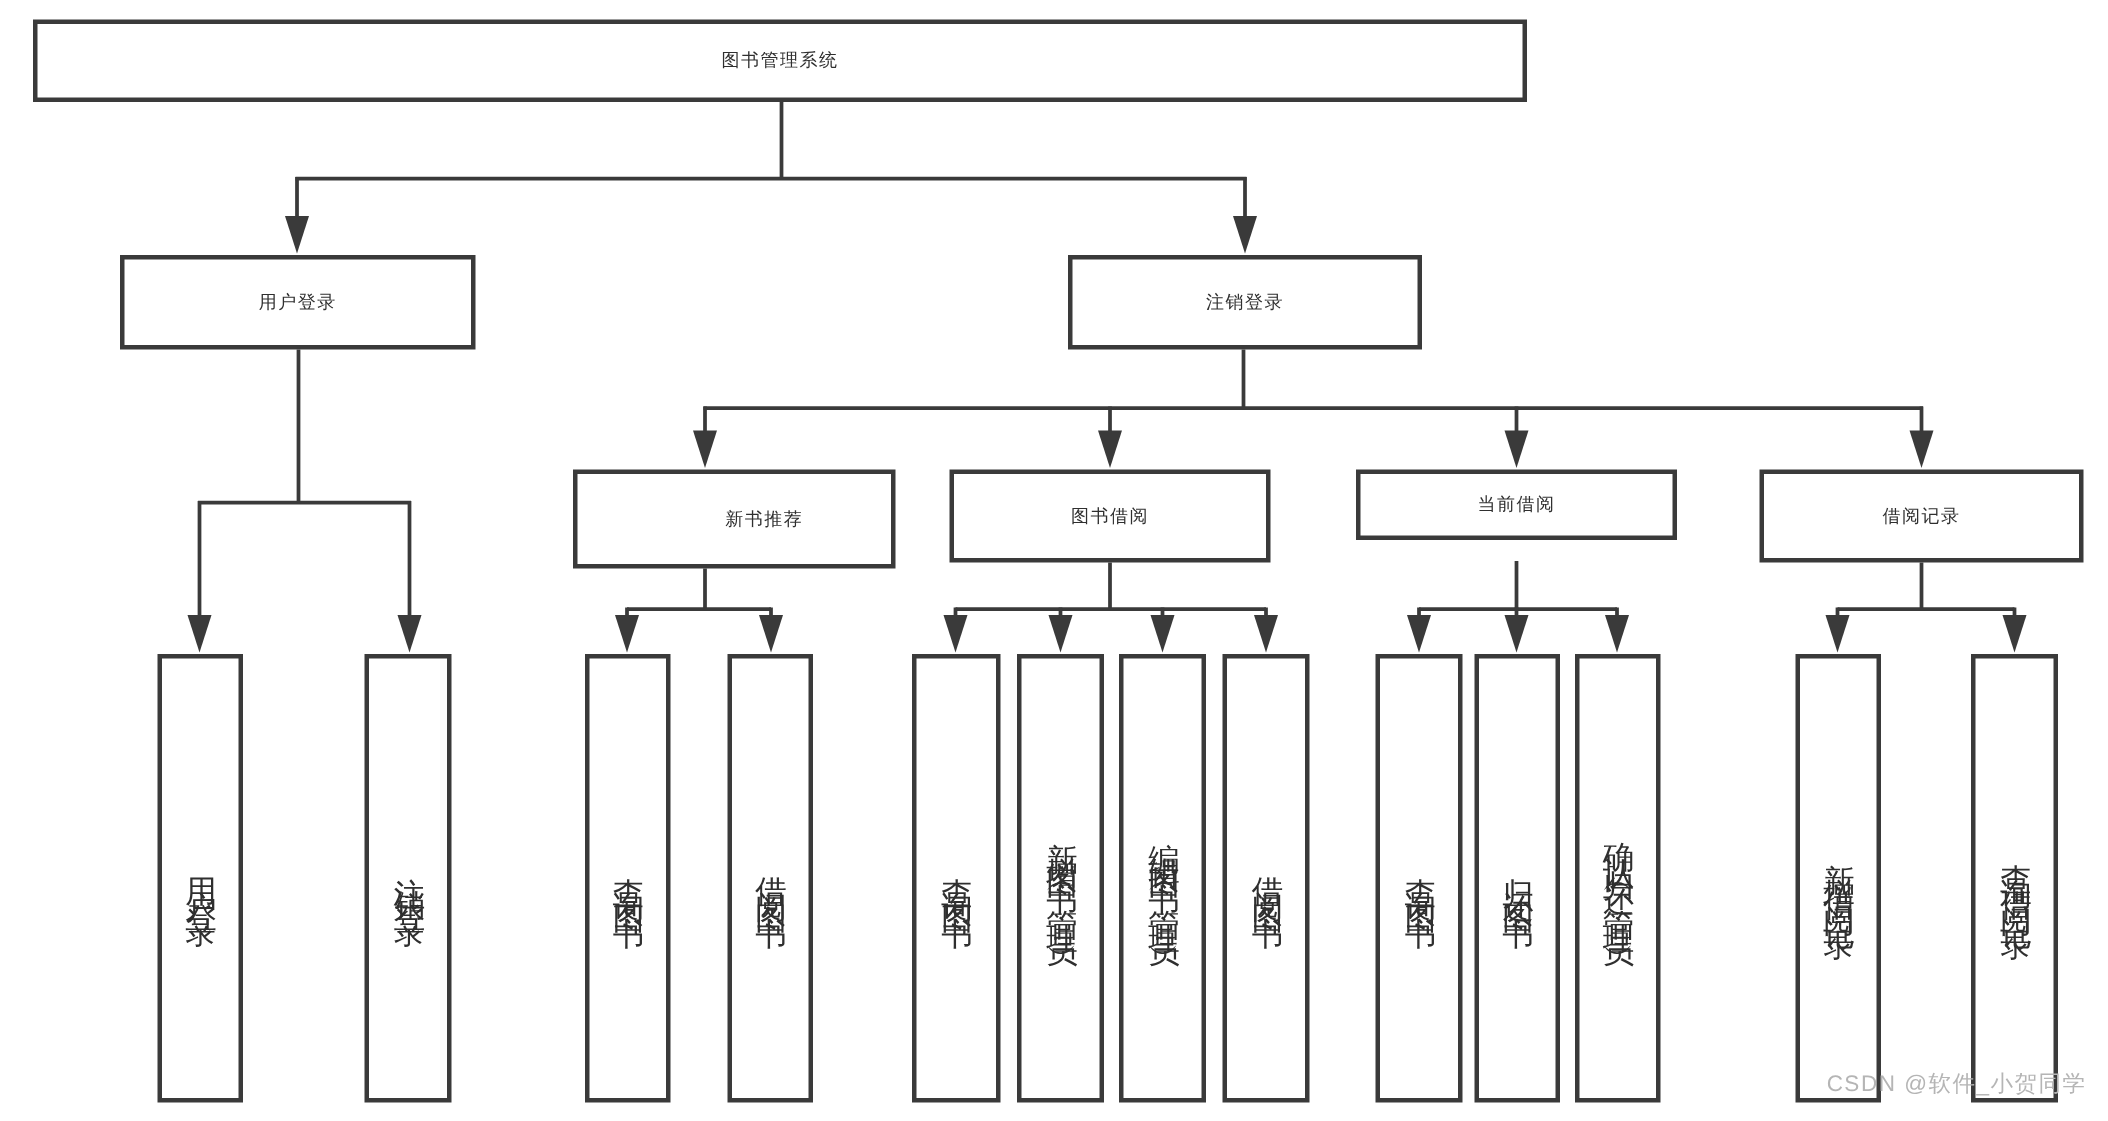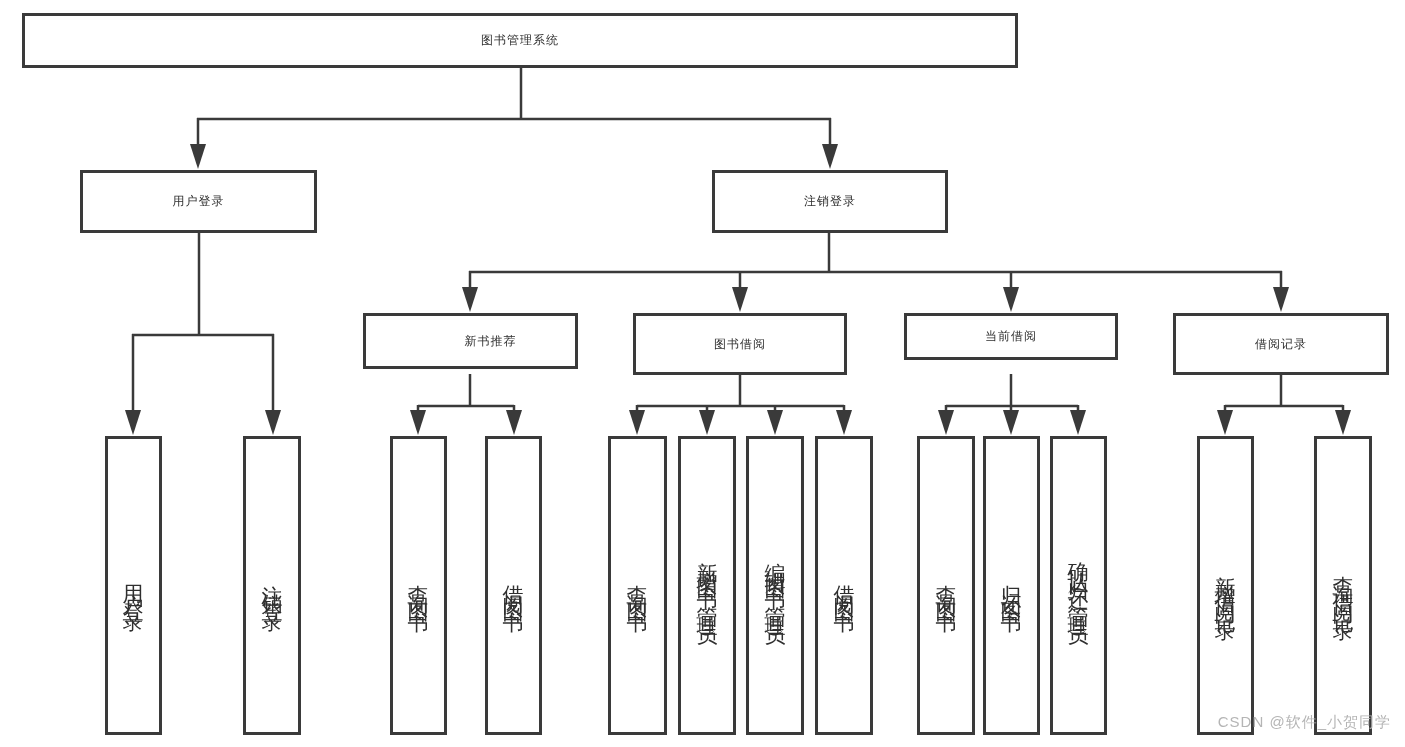--- a/index.html
+++ b/index.html
@@ -57,21 +57,21 @@
     font-size: 15px;
     letter-spacing: 1px;
     color: var(--wm);
     z-index: 5;
     white-space: nowrap;
   }
   
   #n-root  { left: 22px;   top: 13px;  width: 996px; height: 55px; }
   #n-login { left: 80px;   top: 170px; width: 237px; height: 63px; }
   #n-mgmt  { left: 712px;  top: 170px; width: 236px; height: 63px; }
-  #n-rec   { left: 363px;  top: 313px; width: 215px; height: 56px; padding-left: 40px; }
+  #n-rec   { left: 382px;  top: 313px; width: 215px; height: 66px; padding-left: 40px; }
   #n-bor   { left: 633px;  top: 313px; width: 214px; height: 62px; align-items: center; }
   #n-cur   { left: 904px;  top: 313px; width: 214px; height: 47px; }
   #n-his   { left: 1173px; top: 313px; width: 216px; height: 62px; }
   
   #lf-1  { left: 105px;  width: 57px; line-height: 51px; }
   #lf-2  { left: 243px;  width: 58px; line-height: 52px; }
   #lf-3  { left: 390px;  width: 57px; line-height: 51px; }
   #lf-4  { left: 485px;  width: 57px; line-height: 51px; }
   #lf-5  { left: 608px;  width: 59px; line-height: 53px; }
   #lf-6  { left: 678px;  width: 58px; line-height: 52px; }

